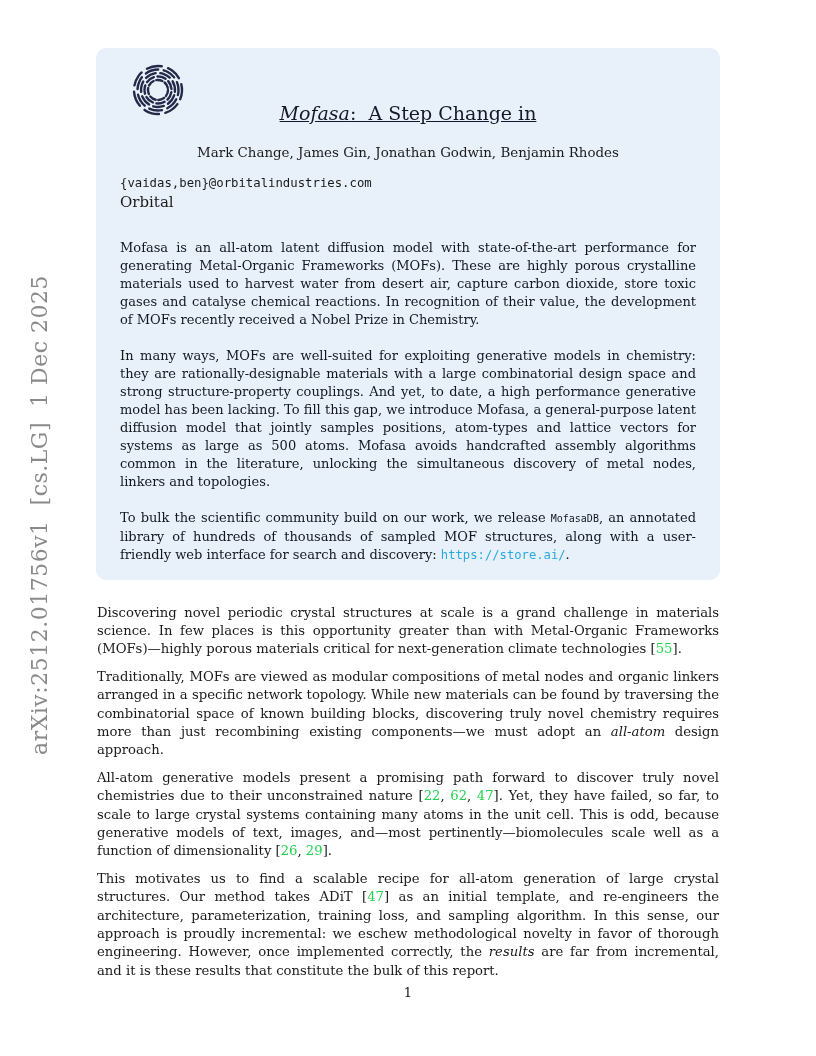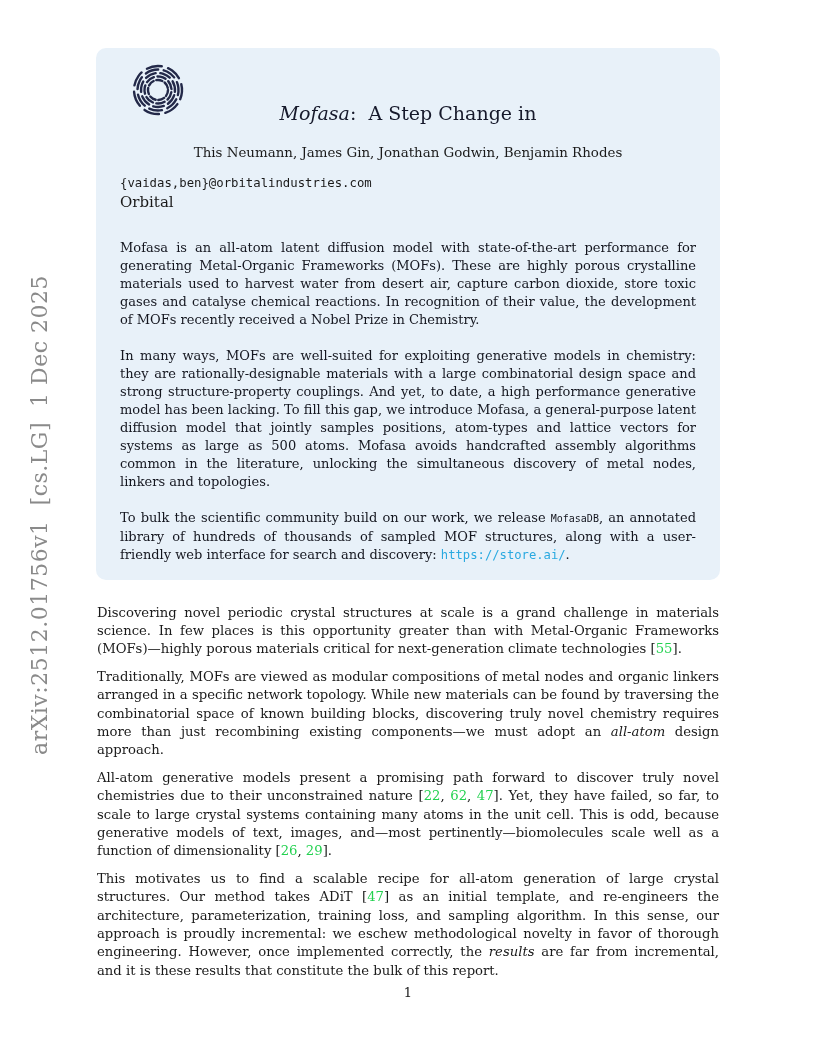--- a/index.html
+++ b/index.html
@@ -18,21 +18,21 @@
     white-space:nowrap; font-size:22px; letter-spacing:0.5px;
     color:var(--watermark);
   }
   .abstract-card{
     position:relative; width:624px; margin:48px auto 0 auto;
     min-height:519px; background:var(--box-bg); border-radius:10px;
     padding:12px 24px 16px 24px;
   }
   .logo{ position:absolute; left:30px; top:10px; width:64px; height:64px; }
   .title-block{ margin-top:40px; text-align:center; color:#16192b;
-    font-size:19px; line-height:27px; }
+    font-size:19px; line-height:27px;text-decoration:underline; }
   .authors{ margin-top:17px; text-align:center; font-size:13.4px; line-height:17.5px; }
   .contact{ margin-top:14px; text-align:left; }
   .email{ font-family:"DejaVu Sans Mono", monospace; font-size:12.3px; }
   .affiliation{ font-size:15px; margin-top:3px; }
   .abs-text{ margin-top:28px; }
   .abs-text p{ font-size:13px; line-height:18px; text-align:justify;
     margin-bottom:18px; color:#14161f; }
   .abs-text p:last-child{ margin-bottom:0; }
   .body-section{ width:622px; margin:24px auto 0 auto; }
   .body-section p{ font-size:13.2px; line-height:18.4px; text-align:justify;
@@ -62,21 +62,21 @@
         <circle cx="32" cy="32" r="20.5" stroke-dasharray="12.9 5.5" transform="rotate(27 32 32)"></circle>
         <circle cx="32" cy="32" r="24" stroke-dasharray="15.1 6.4" transform="rotate(36 32 32)"></circle>
       </g>
     </svg>
 
     <div class="title-block">
       <div><span class="seg-italic">Mofasa</span><span class="seg-plain">:&nbsp; A Step Change in</span></div>
     </div>
 
     <div class="authors">
-      <div>This Neumann, James Gin, Jonathan Godwin, Benjamin Rhodes</div>
+      <div>Mark Change, James Gin, Jonathan Godwin, Benjamin Rhodes</div>
     </div>
 
     <div class="contact">
       <div class="email">{vaidas,ben}@orbitalindustries.com</div>
       <div class="affiliation">Orbital</div>
     </div>
 
     <div class="abs-text">
       <p>Mofasa is an all-atom latent diffusion model with state-of-the-art performance for generating Metal-Organic Frameworks (MOFs).  These are highly porous crystalline materials used to harvest water from desert air, capture carbon dioxide, store toxic gases and catalyse chemical reactions.  In recognition of their value, the development of MOFs recently received a Nobel Prize in Chemistry.</p>
       <p>In many ways, MOFs are well-suited for exploiting generative models in chemistry: they are rationally-designable materials with a large combinatorial design space and strong structure-property couplings.  And yet, to date, a high performance generative model has been lacking.  To fill this gap, we introduce Mofasa, a general-purpose latent diffusion model that jointly samples positions, atom-types and lattice vectors for systems as large as 500 atoms.  Mofasa avoids handcrafted assembly algorithms common in the literature, unlocking the simultaneous discovery of metal nodes, linkers and topologies.</p>

